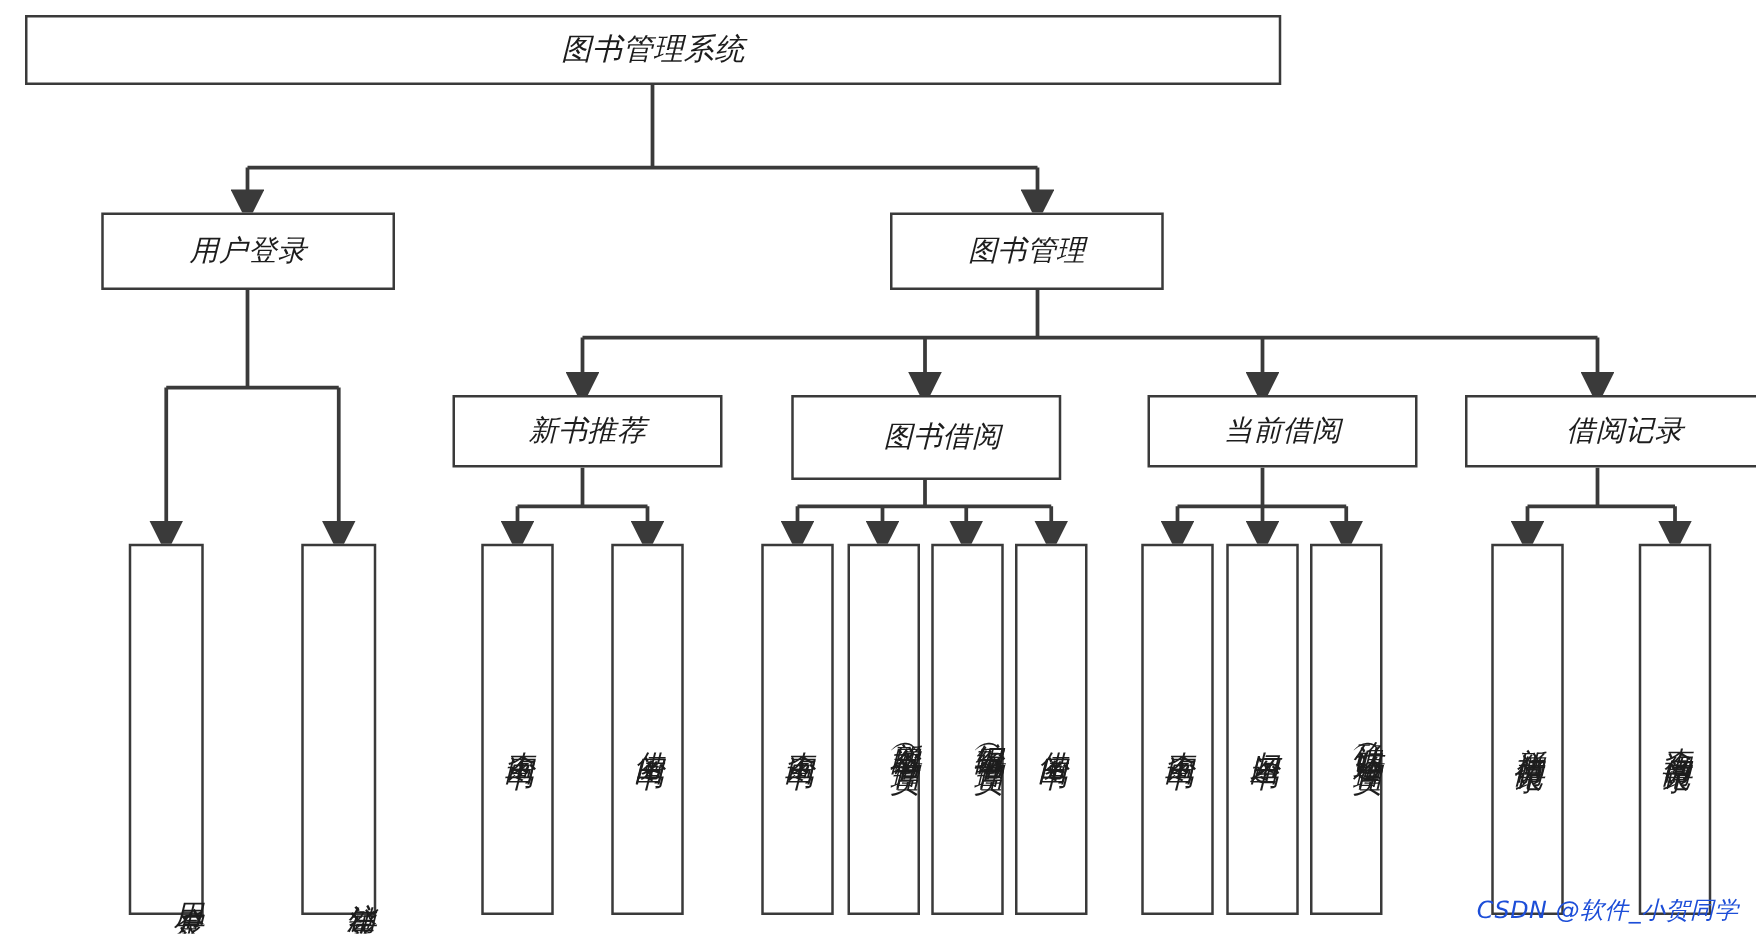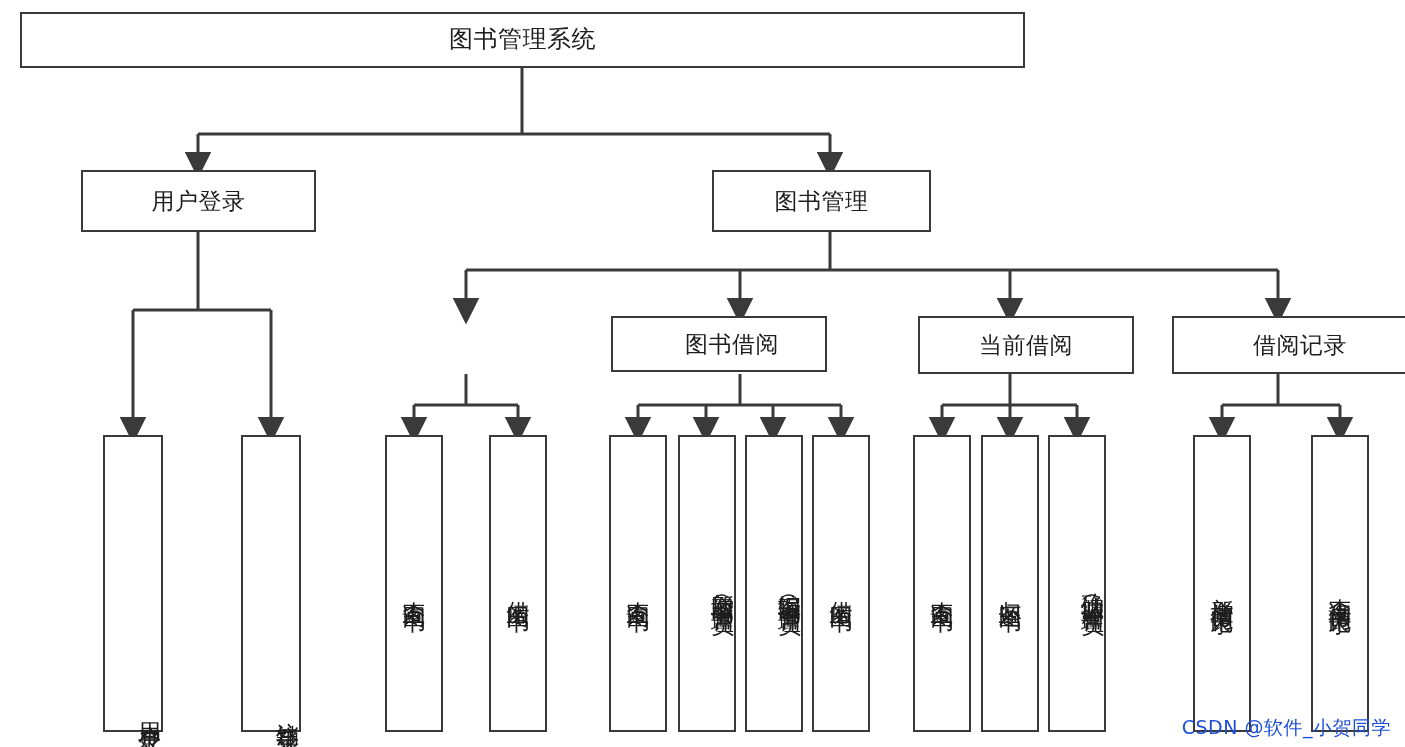--- a/index.html
+++ b/index.html
@@ -10,20 +10,21 @@
   }
   body {
     font-family: "DejaVu Sans", "Liberation Sans", sans-serif;
   }
   #diagram-root {
     position: relative;
     width: 1405px;
     height: 747px;
     background: #ffffff;
     overflow: hidden;
+    font-style: italic;
   }
   #diagram-svg {
     position: absolute;
     left: 0;
     top: 0;
     width: 1405px;
     height: 747px;
   }
   .node {
     position: absolute;
@@ -139,21 +140,24 @@
     <span class="node-label">图书管理系统</span>
   </div>
 
   <div class="node horiz" style="left:81px; top:170px; width:235px; height:62px;">
     <span class="node-label">用户登录</span>
   </div>
   <div class="node horiz" style="left:712px; top:170px; width:219px; height:62px;">
     <span class="node-label">图书管理</span>
   </div>
 
-  <div class="node horiz" style="left:611px; top:316px; width:216px; height:56px;padding-left:26px;">
+  <div class="node horiz" style="left:362px; top:316px; width:216px; height:58px;">
+    <span class="node-label">新书推荐</span>
+  </div>
+  <div class="node horiz" style="left:633px; top:316px; width:216px; height:68px;padding-left:26px;">
     <span class="node-label">图书借阅</span>
   </div>
   <div class="node horiz" style="left:903px; top:316px; width:216px; height:58px;margin-left:15px;">
     <span class="node-label">当前借阅</span>
   </div>
   <div class="node horiz" style="left:1172px; top:316px; width:256px; height:58px;">
     <span class="node-label">借阅记录</span>
   </div>
 
   <div class="node leaf bottom-anchored" style="left:103px; top:435px; width:60px; height:297px;">

